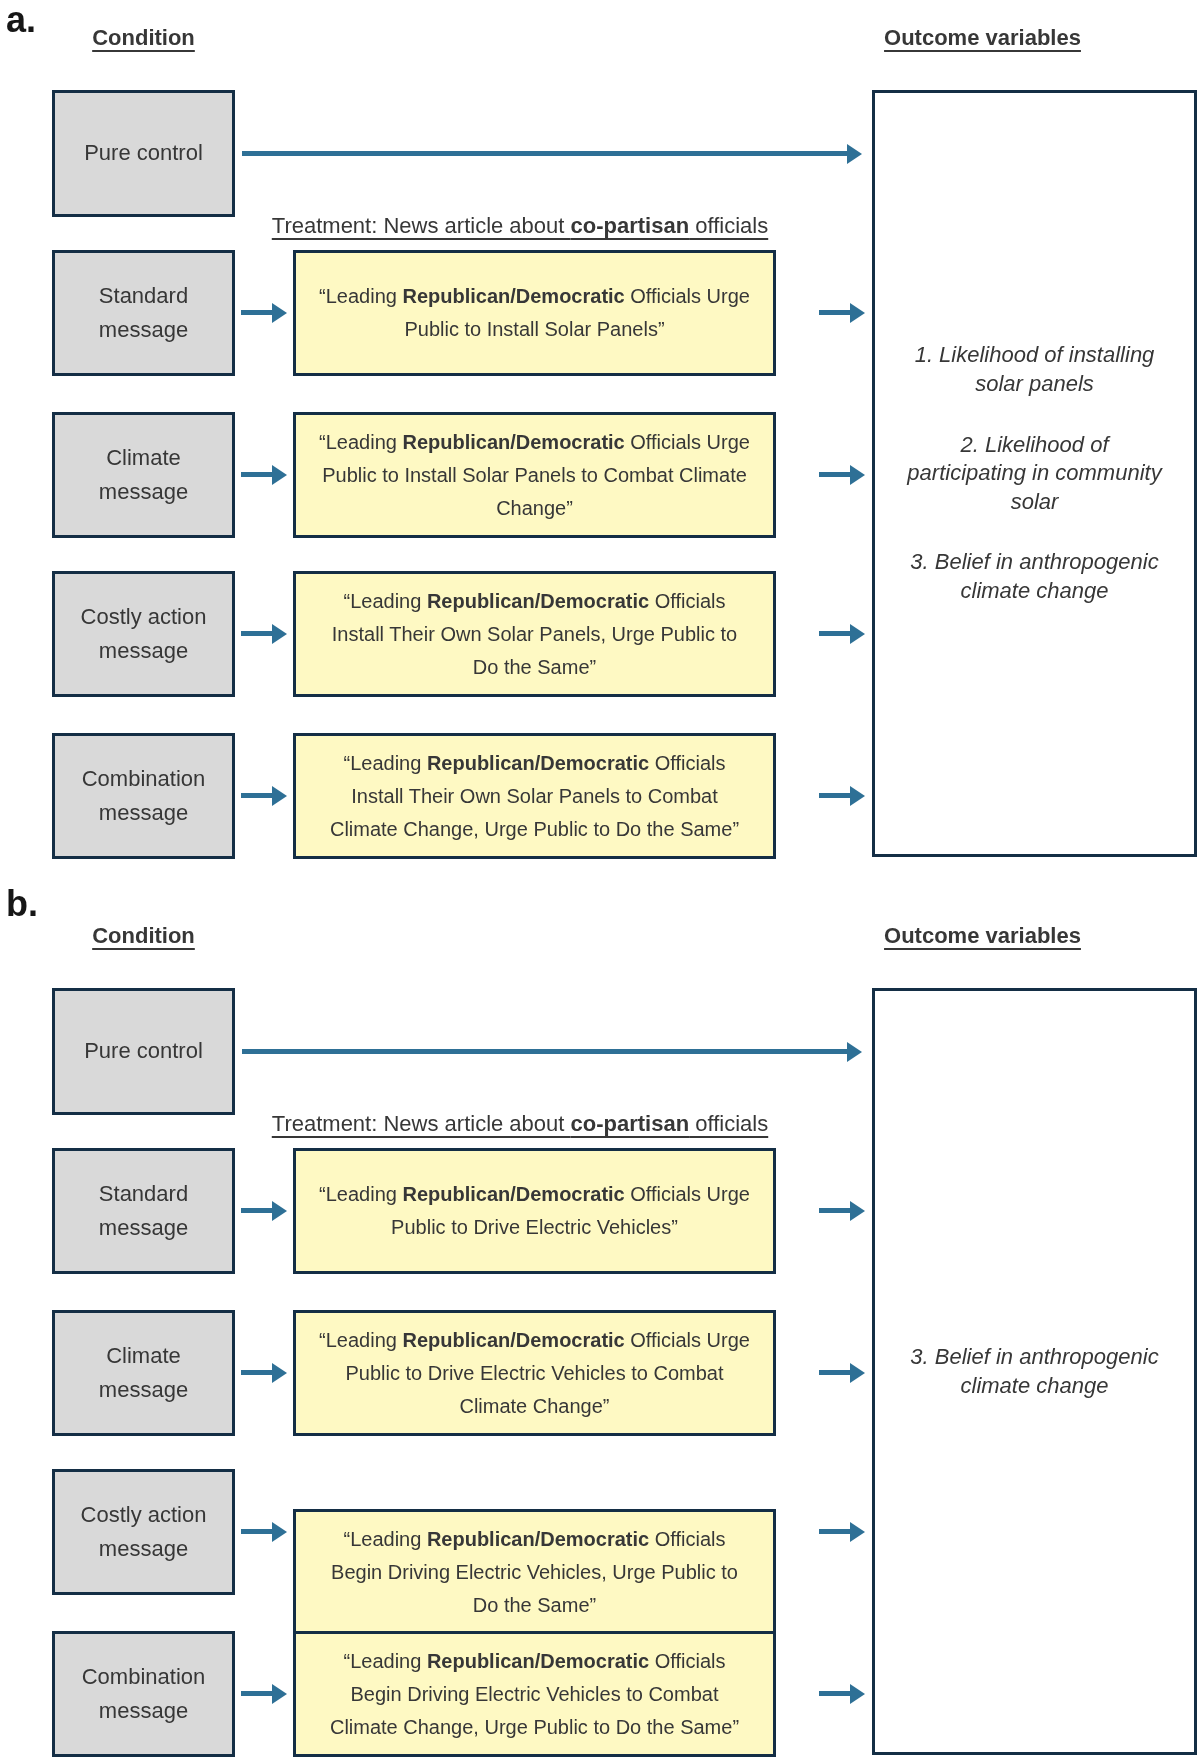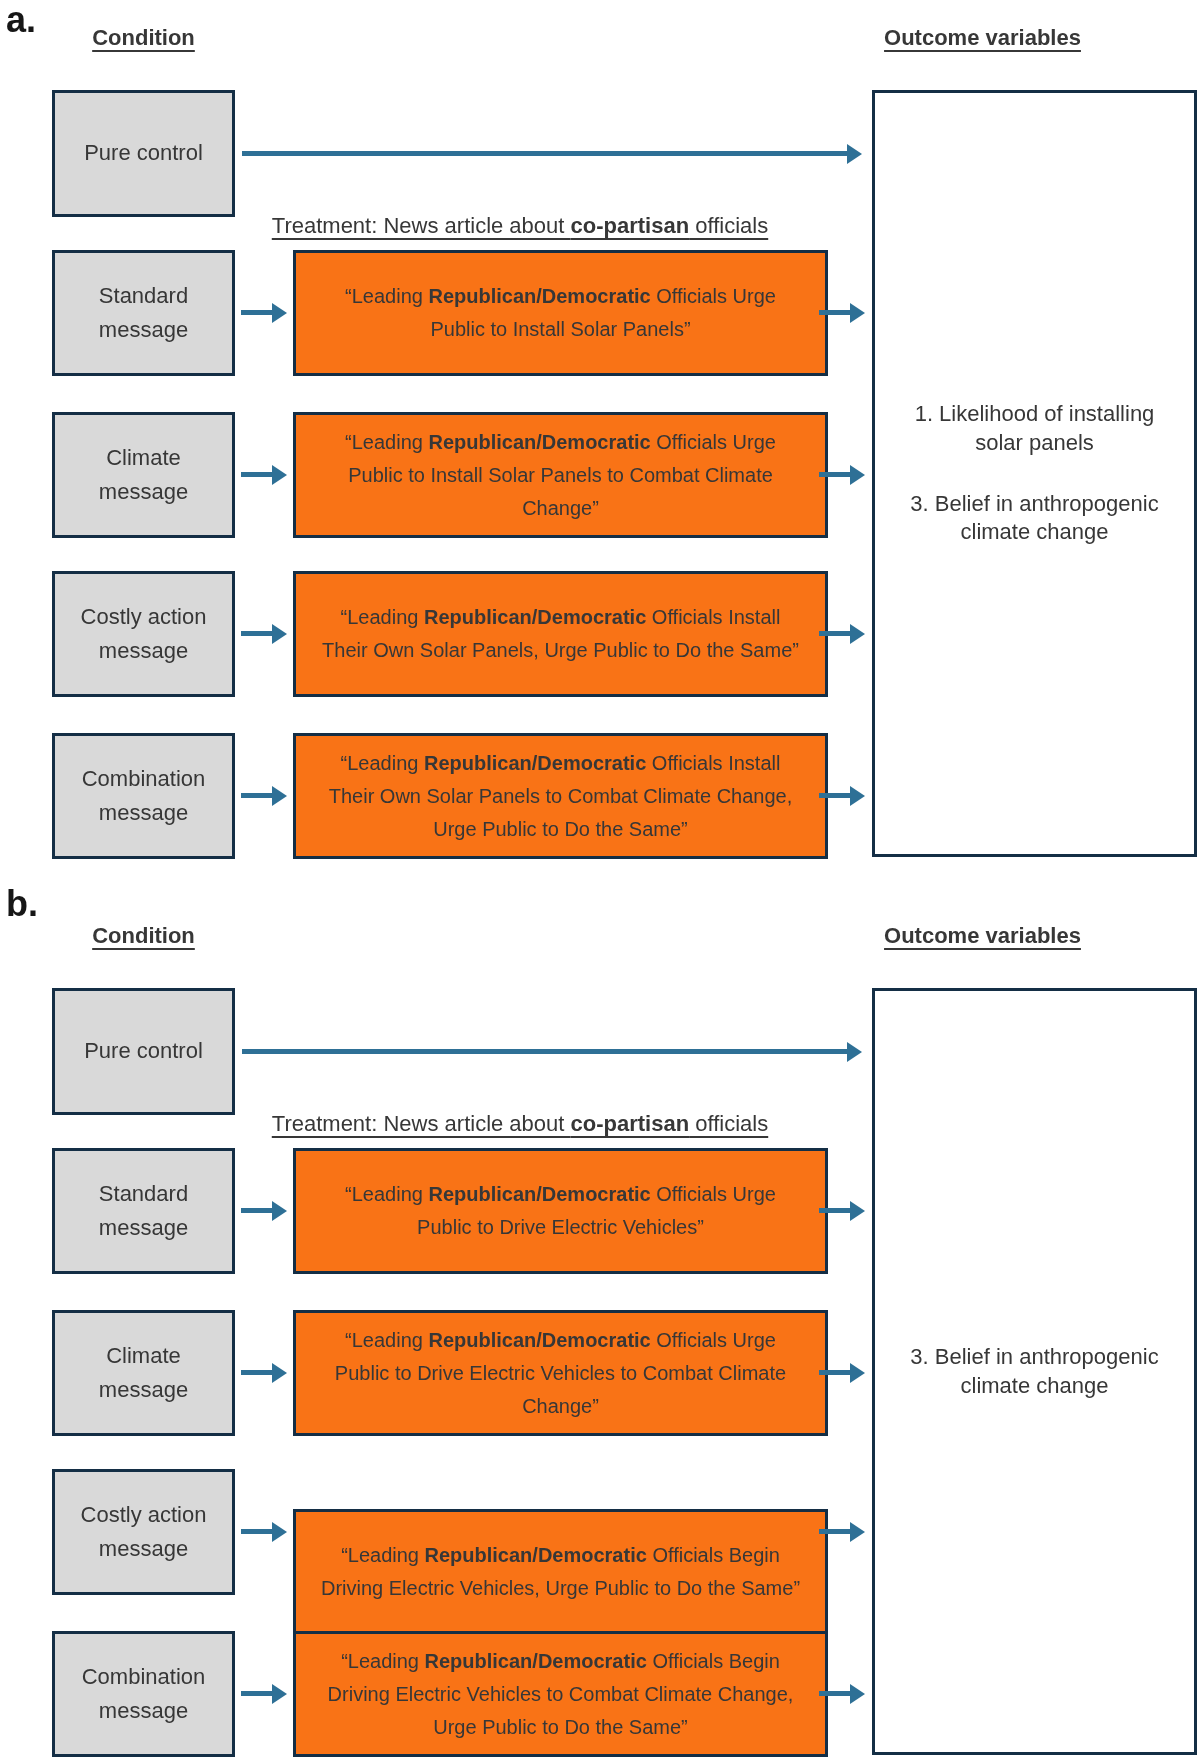--- a/index.html
+++ b/index.html
@@ -14,35 +14,35 @@
   .abs{position:absolute;}
   .panel-label{font-size:36px;font-weight:700;color:#161616;line-height:1;}
   .col-header{font-size:22px;text-align:center;text-decoration:underline;text-underline-offset:5px;text-decoration-thickness:2px;font-weight:bold;}
   .cond-box{
     left:52px;width:183px;height:127px;box-sizing:border-box;
     background:var(--condition-fill);border:3px solid var(--box-border);
     display:flex;align-items:center;justify-content:center;
     text-align:center;font-size:22px;line-height:1.55;padding:0 14px;
   }
   .treat-box{
-    left:293px;width:535px;height:126px;box-sizing:border-box;
-    background:#f97316;border:3px solid var(--box-border);
+    left:293px;width:483px;height:126px;box-sizing:border-box;
+    background:#fef9c3;border:3px solid var(--box-border);
     display:flex;align-items:center;justify-content:center;
     text-align:center;font-size:20px;line-height:1.65;padding:0 22px;
   }
   .treat-box b{font-weight:700;}
   .treat-header{font-size:22px;text-align:center;text-decoration:underline;text-underline-offset:5px;text-decoration-thickness:2px;}
   .treat-header b{font-weight:700;}
   .outcome-box{
     left:872px;width:325px;height:767px;box-sizing:border-box;
     background:#ffffff;border:3px solid var(--box-border);
     display:flex;flex-direction:column;align-items:center;justify-content:center;gap:32px;
     text-align:center;font-size:22px;line-height:1.3;padding:0 32px;
   }
-  .outcome-box p{margin:0;}
+  .outcome-box p{margin:0;font-style:italic;}
   .arrow{height:5px;background:var(--arrow);}
   .arrow::after{
     content:"";position:absolute;left:100%;top:50%;transform:translateY(-50%);
     border-left:15px solid var(--arrow);
     border-top:10px solid transparent;border-bottom:10px solid transparent;
   }
   .sm{width:31px;}
   .lg{width:605px;}
 </style>
 </head>
@@ -97,20 +97,21 @@
       <span>Combination message</span>
     </div>
     <div class="abs arrow sm" style="left:241px;top:793px;"></div>
     <div class="abs treat-box" style="top:733px;">
       <span><span>“Leading </span><b>Republican/Democratic</b><span> Officials Install Their Own Solar Panels to Combat Climate Change, Urge Public to Do the Same”</span></span>
     </div>
     <div class="abs arrow sm" style="left:819px;top:793px;"></div>
 
     <div class="abs outcome-box" style="top:90px;">
       <p>1. Likelihood of installing solar panels</p>
+      <p>2. Likelihood of participating in community solar</p>
       <p>3. Belief in anthropogenic climate change</p>
     </div>
   </div>
 
   <div>
     <div class="abs panel-label" style="left:6px;top:886px;">b.</div>
 
     <div class="abs col-header" style="left:52px;width:183px;top:923px;">Condition</div>
 
     <div class="abs col-header" style="left:820px;width:325px;top:923px;">Outcome variables</div>

